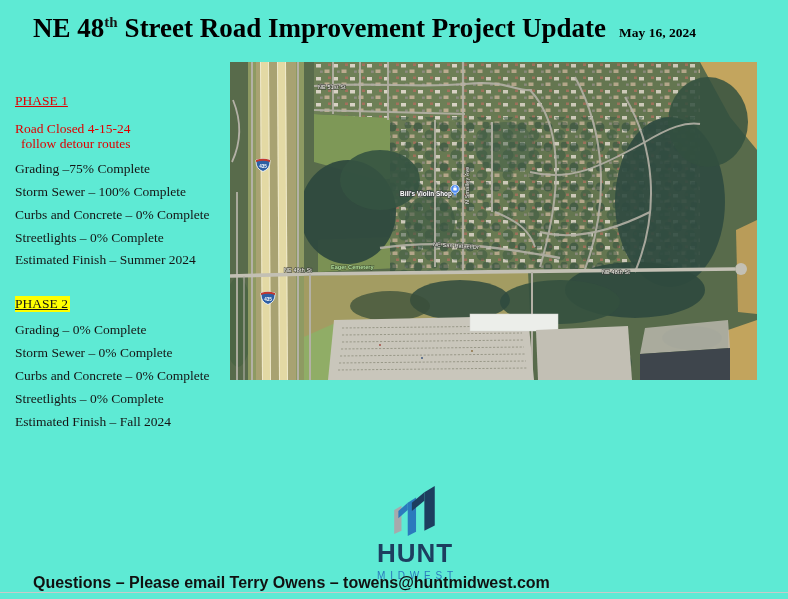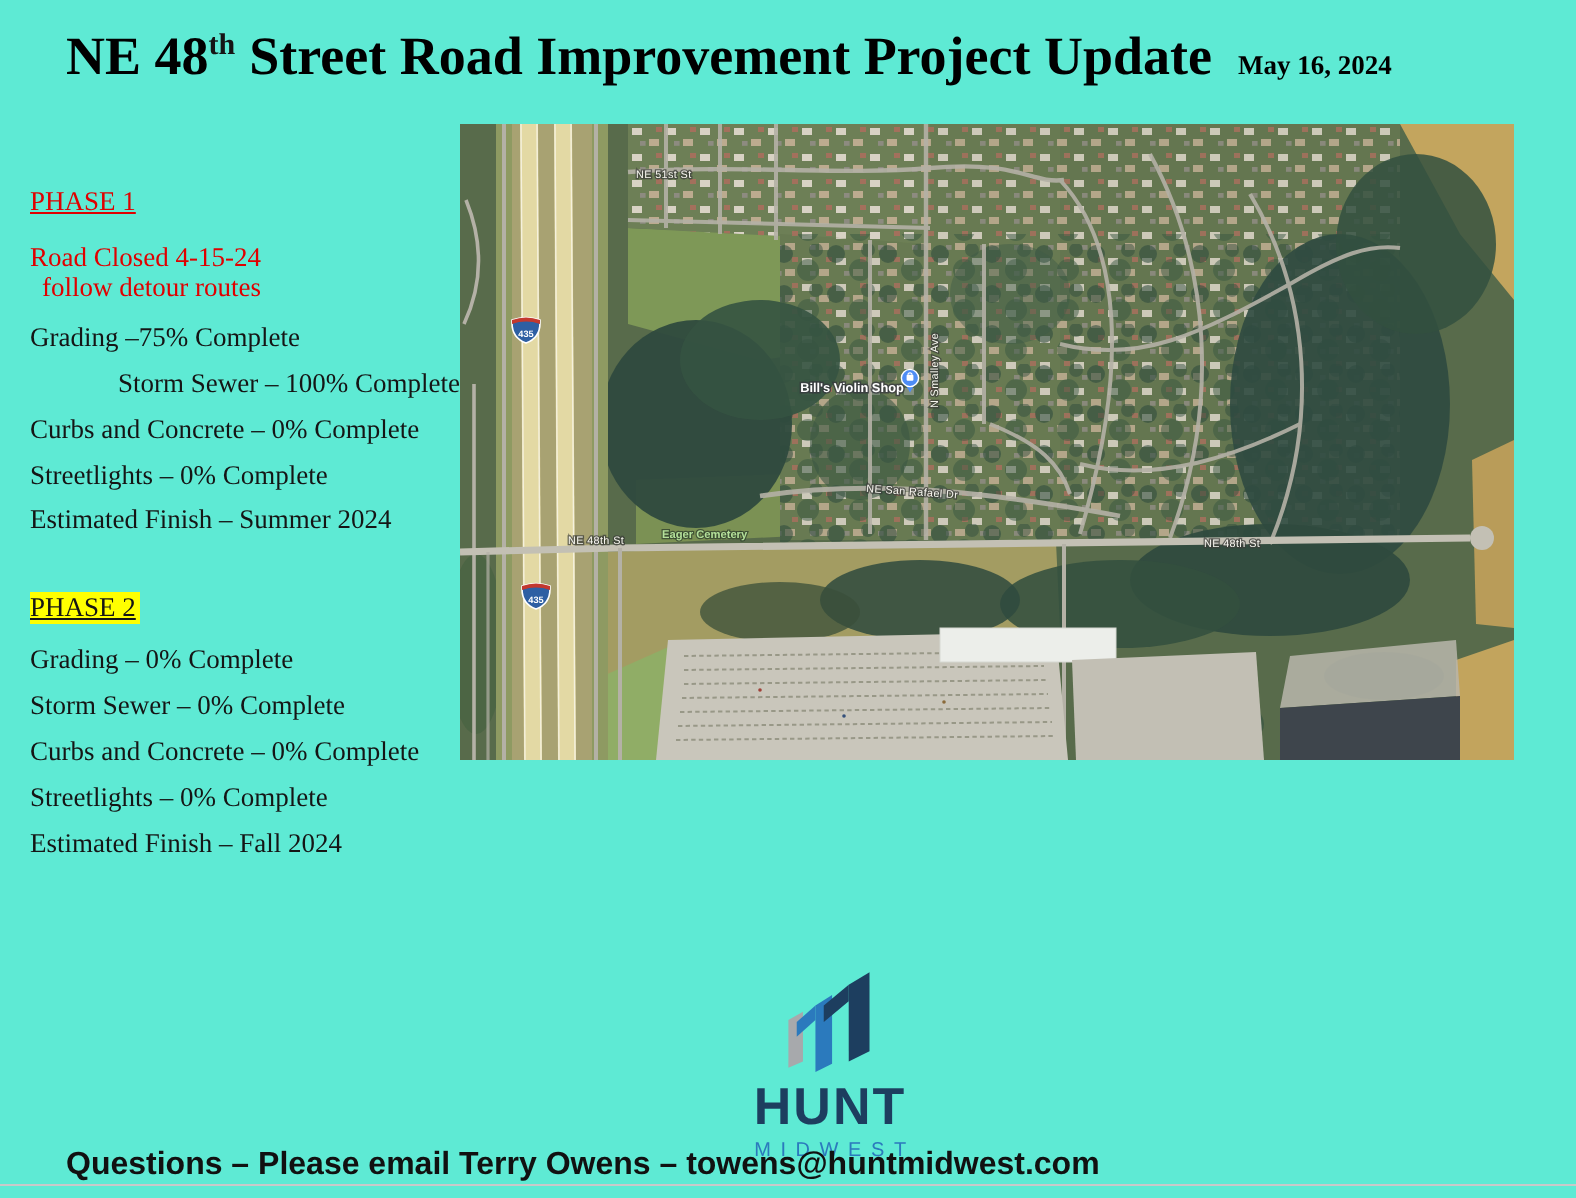--- a/index.html
+++ b/index.html
@@ -47,21 +47,21 @@
   <div class="title-row">
     <span class="title-main">NE 48</span><span class="title-sup">th</span><span class="title-rest">Street Road Improvement Project Update</span><span class="title-date">May 16, 2024</span>
   </div>
 
   <div class="line red p1-head" style="top:93px;">PHASE 1</div>
   <div class="line red alert" style="top:121px;text-align:right;">
     <div>Road Closed 4-15-24</div>
     <div>follow detour routes</div>
   </div>
   <div class="line" style="top:161px;">Grading –75% Complete</div>
-  <div class="line" style="top:184px;margin-left:44px;">Storm Sewer – 100% Complete</div>
+  <div class="line" style="top:184px;">Storm Sewer – 100% Complete</div>
   <div class="line" style="top:207px;">Curbs and Concrete – 0% Complete</div>
   <div class="line" style="top:230px;">Streetlights – 0% Complete</div>
   <div class="line" style="top:252px;">Estimated Finish – Summer 2024</div>
 
   <div class="line" style="top:296px;">
     <span class="p2-head">PHASE 2</span>
   </div>
   <div class="line" style="top:322px;">Grading – 0% Complete</div>
   <div class="line" style="top:345px;text-align:center;">Storm Sewer – 0% Complete</div>
   <div class="line" style="top:368px;">Curbs and Concrete – 0% Complete</div>

